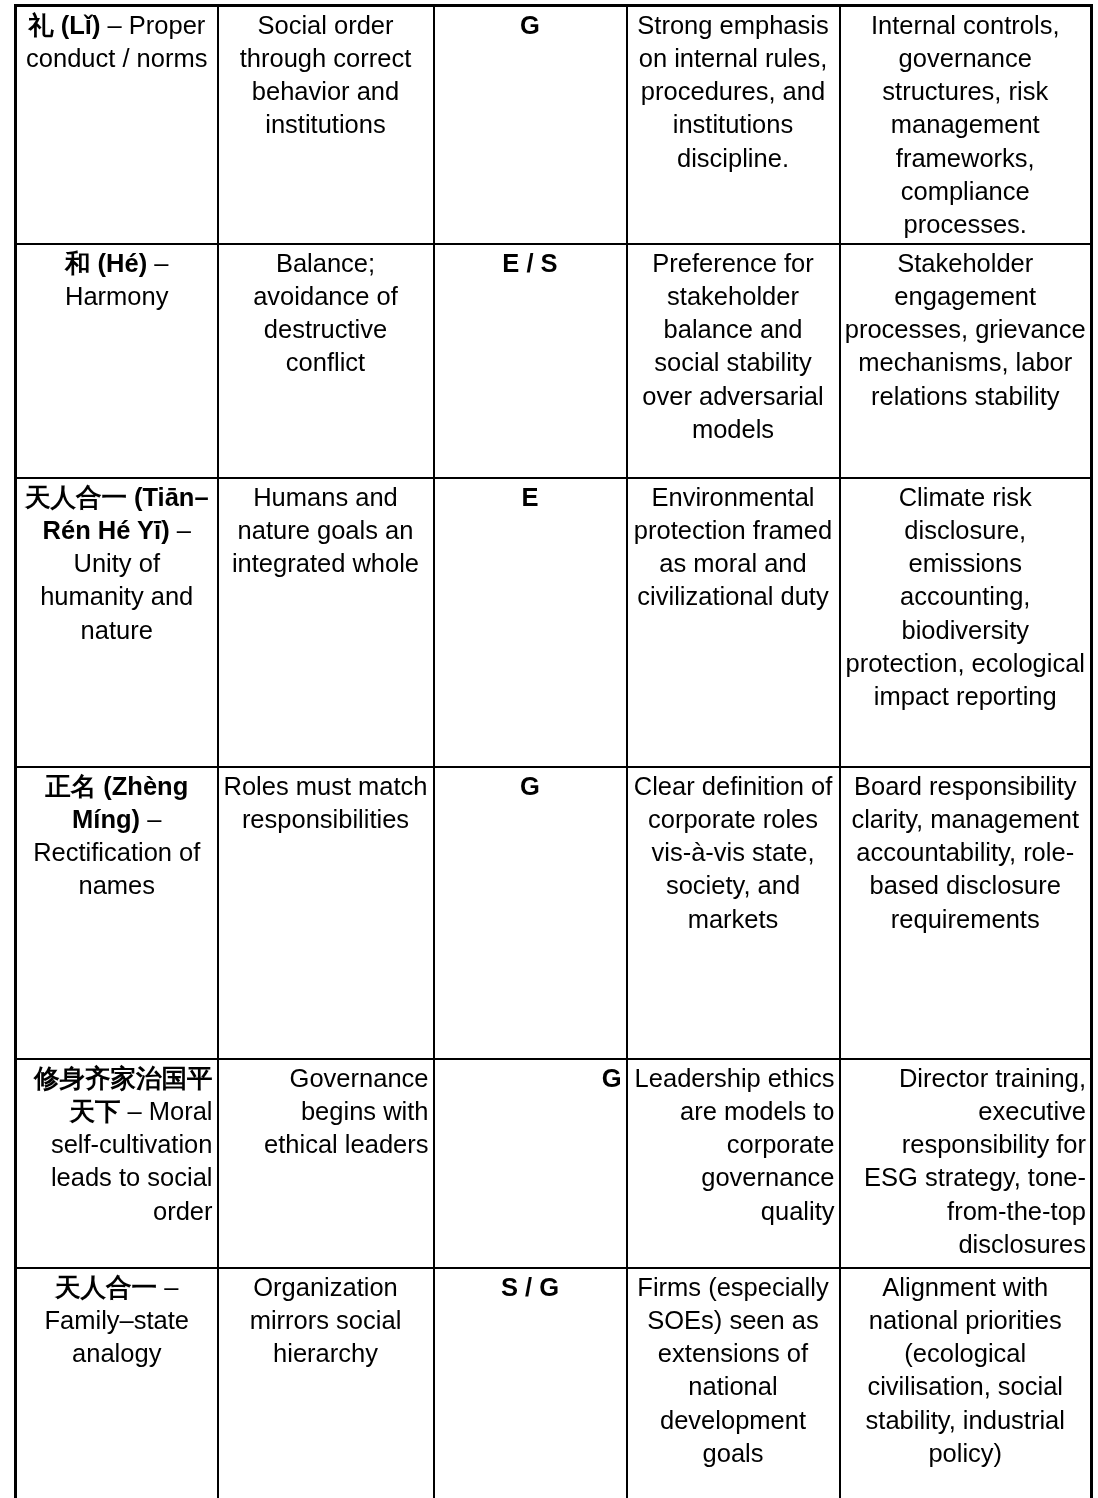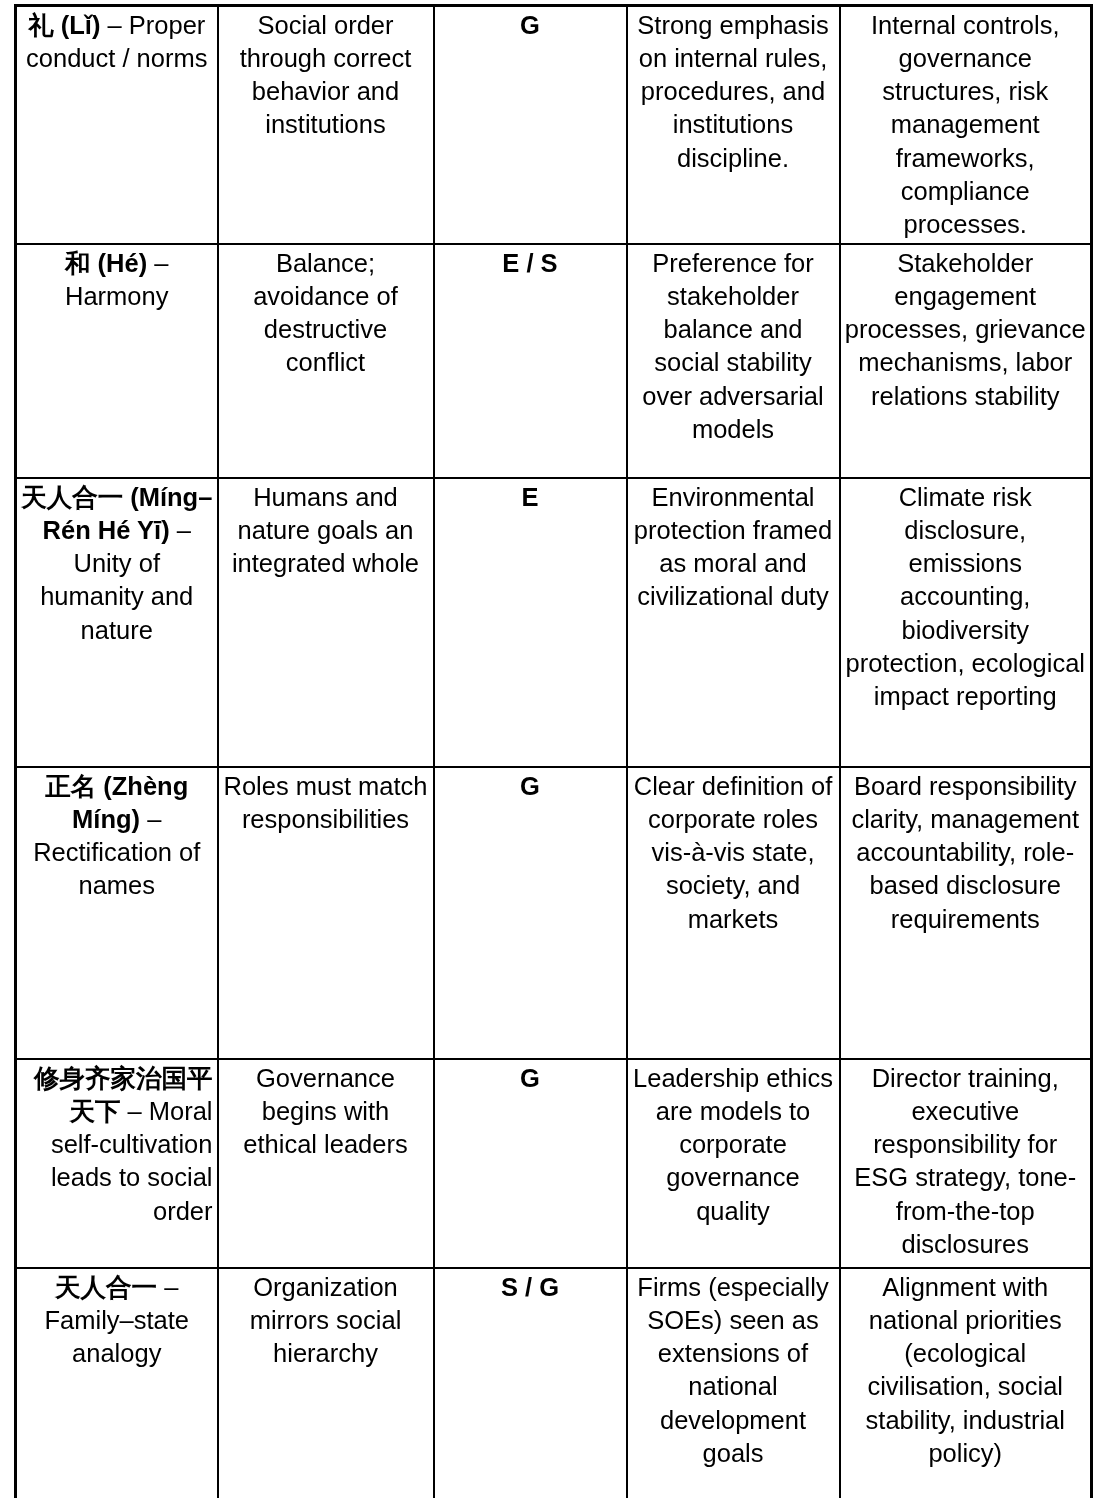--- a/index.html
+++ b/index.html
@@ -41,21 +41,21 @@
   col.c-meaning   { width: 216px; }
   col.c-pillar    { width: 193px; }
   col.c-implication { width: 213px; }
   col.c-practice  { width: 252px; }
 
   
   tr.r0 td { height: 222px; }
   tr.r1 td { height: 228px; margin-top: 28px; }
   tr.r2 td { height: 283px; }
   tr.r3 td { height: 286px; }
-  tr.r4 td { height: 203px; }
+  tr.r4 td { height: 203px; text-align: right; }
   tr.r5 td { height: 252px; }
 
   .cn {
     font-weight: bold;
   }
   .cell-principle {
     text-align: center;
   }
   .cell-principle.mixed {
     text-align: right;
@@ -89,21 +89,21 @@
 
       <tr class="r1">
         <td class="cell-principle"><span class="cn">和 (Hé)</span><span class="en"> – </span><span class="en">Harmony</span></td>
         <td class="cell-meaning">Balance; avoidance of destructive conflict</td>
         <td class="cell-pillar">E / S</td>
         <td class="cell-implication">Preference for stakeholder balance and social stability over adversarial models</td>
         <td class="cell-practice">Stakeholder engagement processes, grievance mechanisms, labor relations stability</td>
       </tr>
 
       <tr class="r2">
-        <td class="cell-principle"><span class="cn">天人合一 (Míng–Rén Hé Yī)</span><span class="en"> – </span><span class="en">Unity of humanity and nature</span></td>
+        <td class="cell-principle"><span class="cn">天人合一 (Tiān–Rén Hé Yī)</span><span class="en"> – </span><span class="en">Unity of humanity and nature</span></td>
         <td class="cell-meaning">Humans and nature goals an integrated whole</td>
         <td class="cell-pillar">E</td>
         <td class="cell-implication">Environmental protection framed as moral and civilizational duty</td>
         <td class="cell-practice">Climate risk disclosure, emissions accounting, biodiversity protection, ecological impact reporting</td>
       </tr>
 
       <tr class="r3">
         <td class="cell-principle"><span class="cn">正名 (Zhèng Míng)</span><span class="en"> – </span><span class="en">Rectification of names</span></td>
         <td class="cell-meaning">Roles must match responsibilities</td>
         <td class="cell-pillar">G</td>

